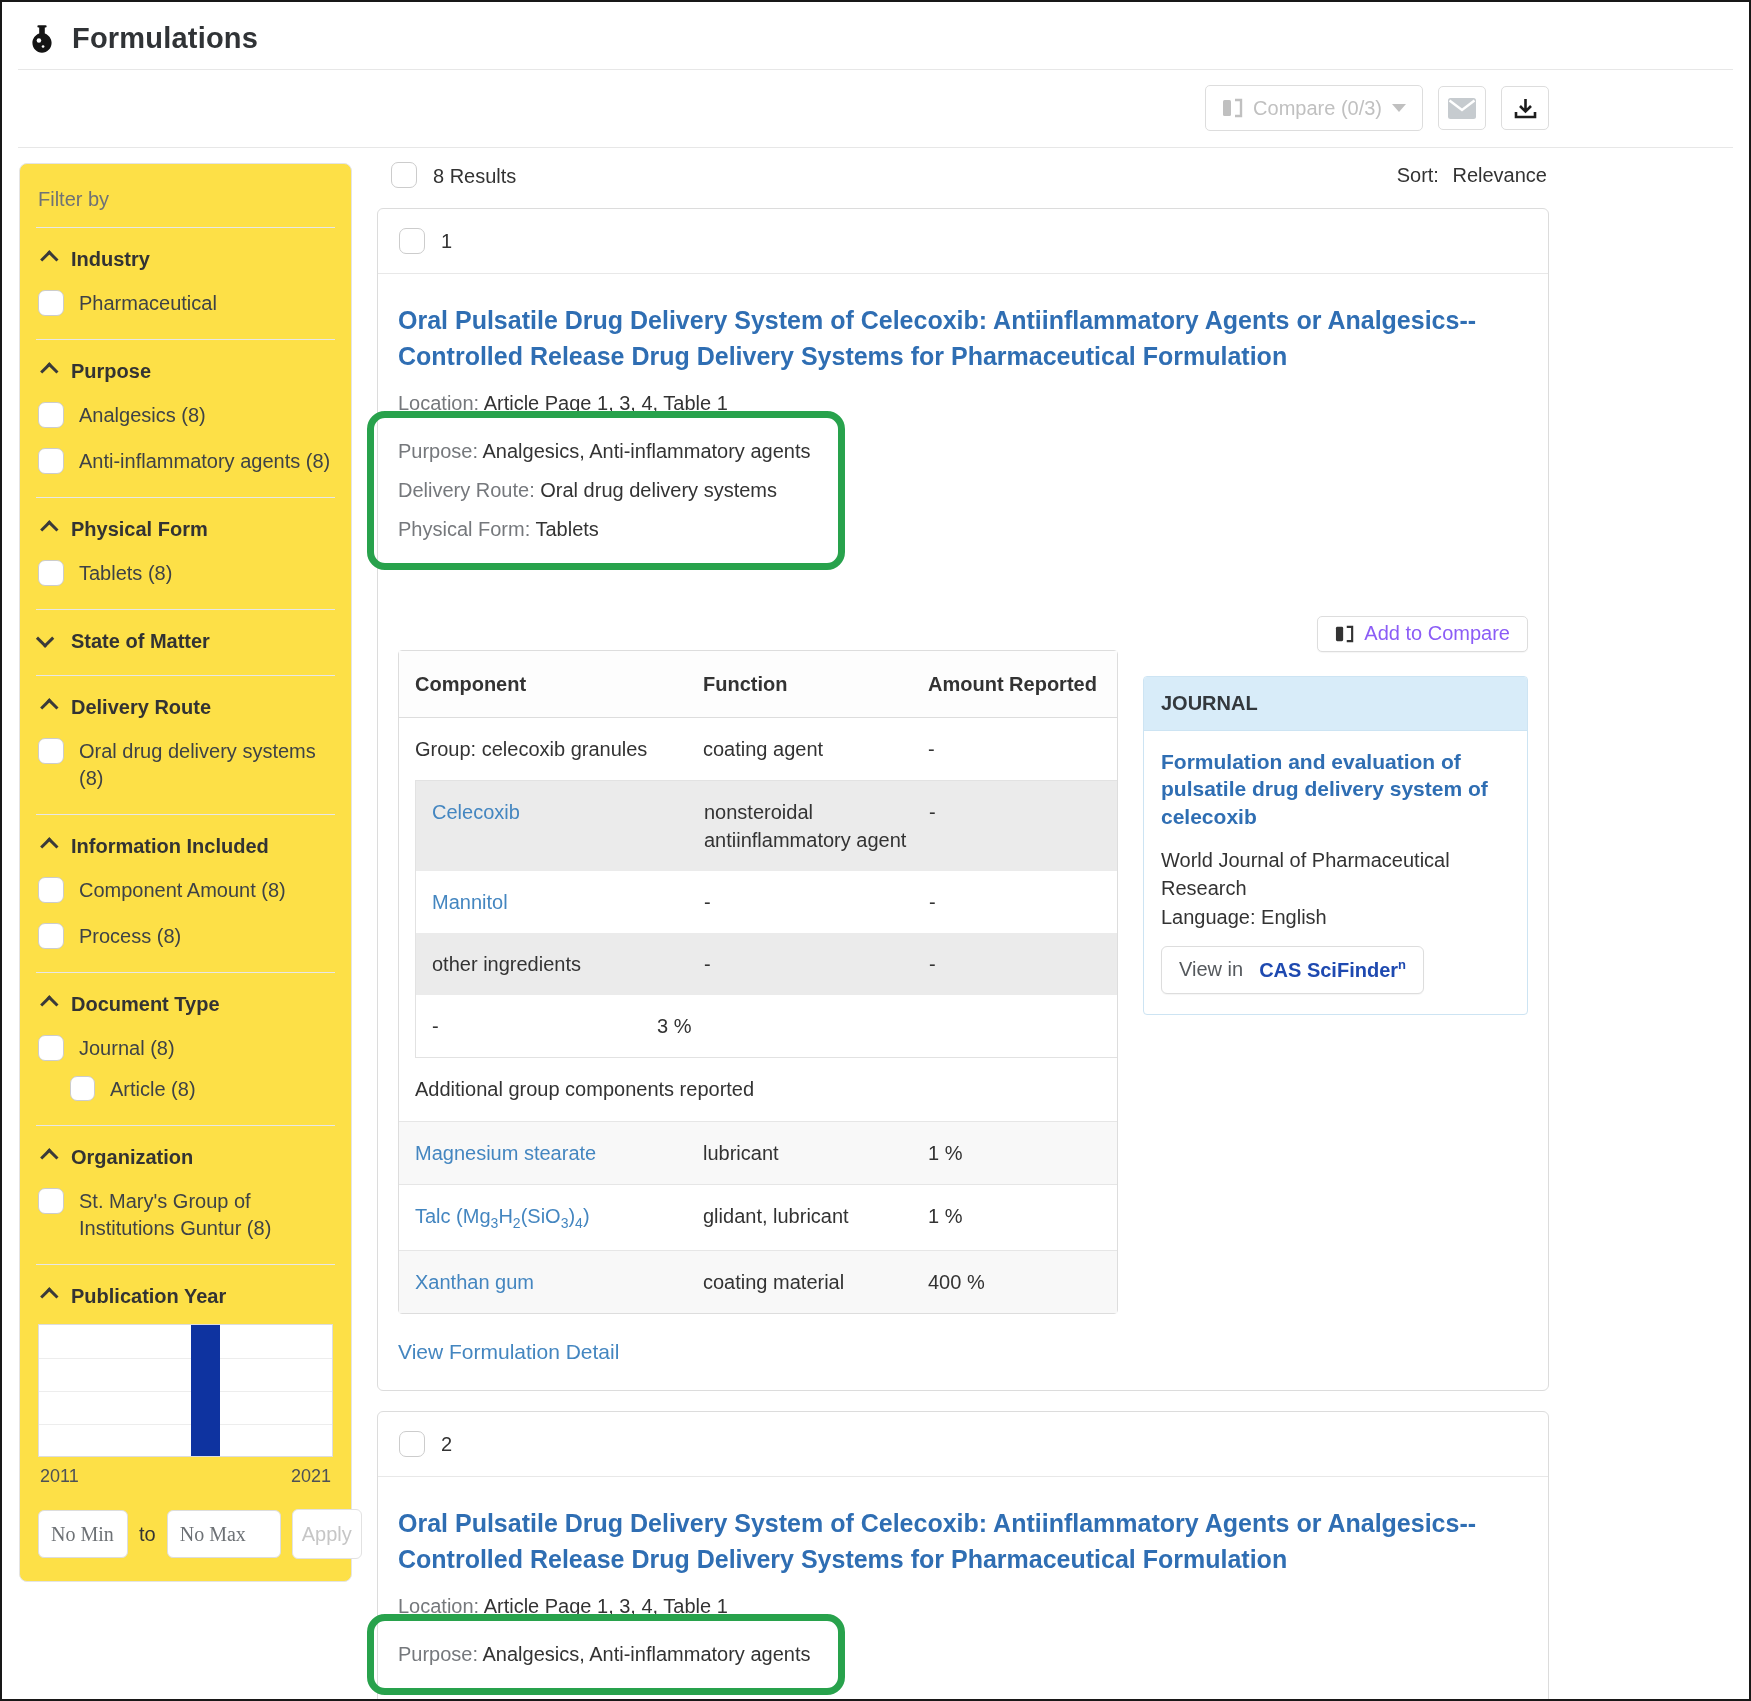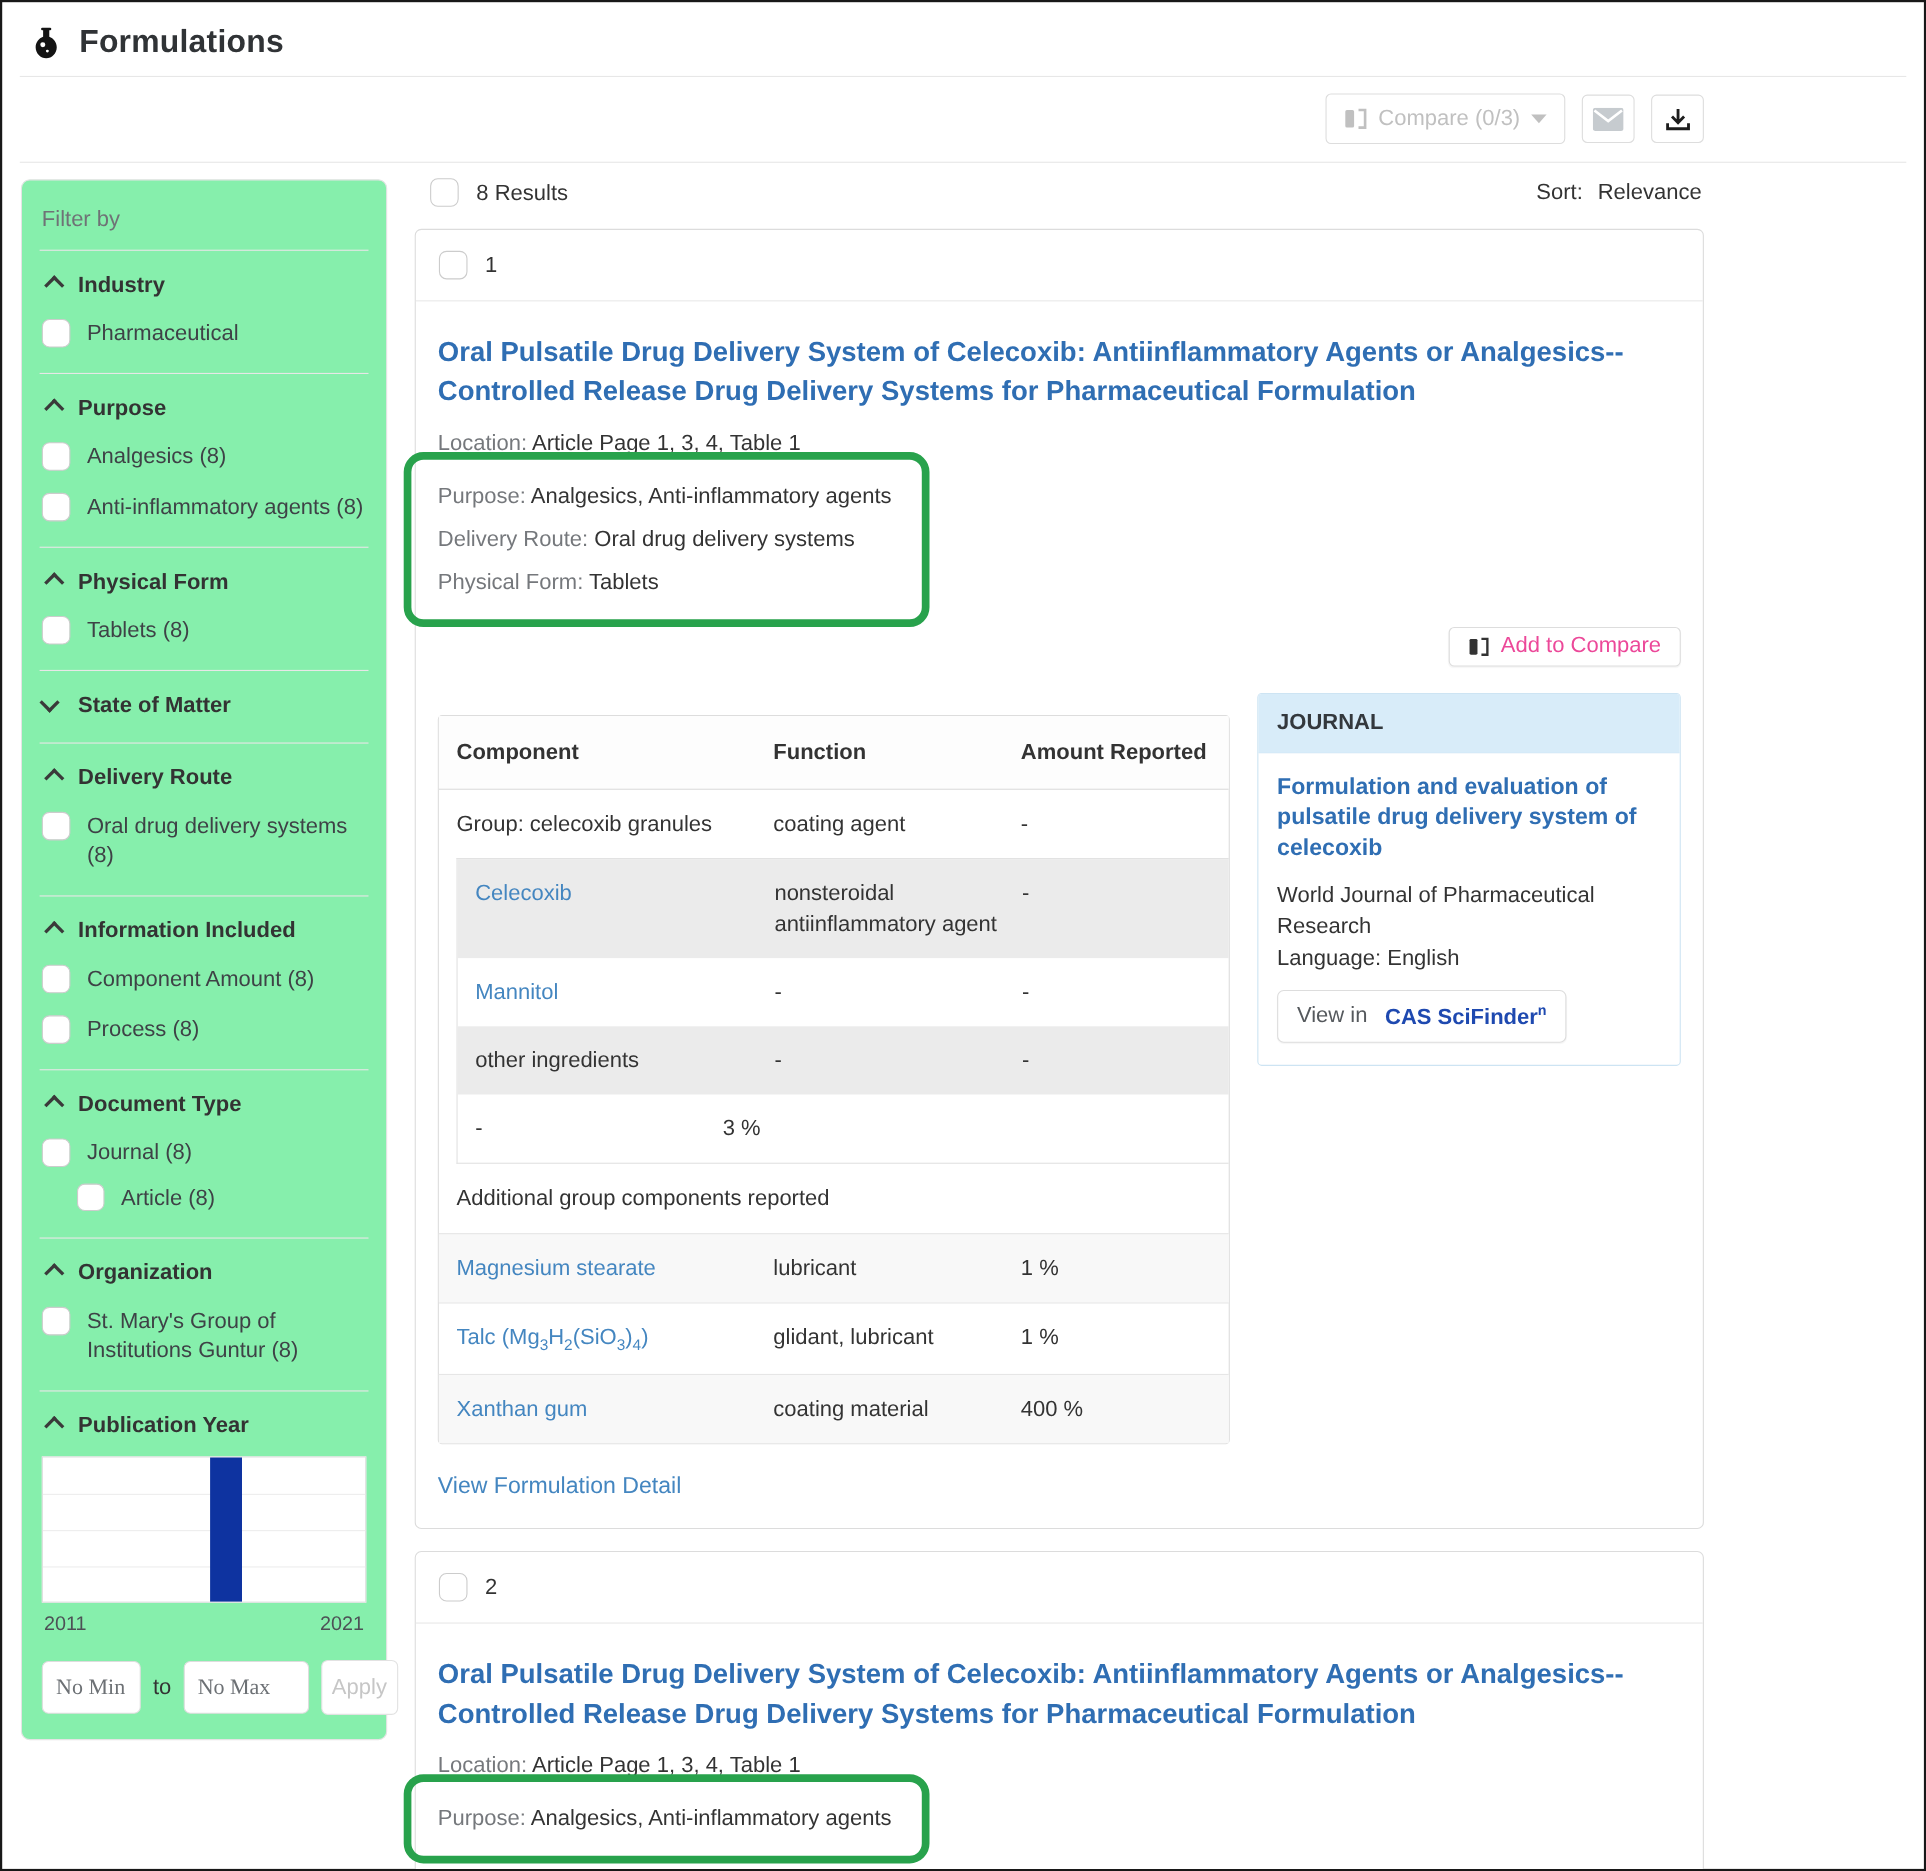--- a/index.html
+++ b/index.html
@@ -15,21 +15,21 @@
   .toolbar{width:1530px;margin-left:17px;display:flex;justify-content:flex-end;align-items:center;gap:15px;padding:15px 0 16px;}
   .btn{display:flex;align-items:center;gap:10px;background:#fff;border:1px solid #ddd;border-radius:5px;cursor:pointer;}
   .compare-btn{height:46px;padding:0 16px;color:#c0c0c0;font-size:20px;}
   .icon-btn{width:48px;height:44px;justify-content:center;}
   .caret{width:0;height:0;border-left:7px solid transparent;border-right:7px solid transparent;border-top:8px solid #c0c0c0;display:inline-block;}
 
   
   .content{display:flex;margin-left:17px;width:1530px;align-items:flex-start;}
 
   
-  .sidebar{box-sizing:border-box;width:333px;flex:none;margin-top:15px;border:1px solid #e4e4e4;border-radius:8px;padding:18px 16px 8px;background:#86efac;}
+  .sidebar{box-sizing:border-box;width:333px;flex:none;margin-top:15px;border:1px solid #e4e4e4;border-radius:8px;padding:18px 16px 8px;background:#fde047;}
   .filter-title{color:#6f7276;font-size:20px;padding:6px 2px 16px;border-bottom:1px solid #e7e7e7;}
   .fsec{padding:20px 2px 22px;border-bottom:1px solid #e7e7e7;}
   .fsec.last{border-bottom:none;padding-bottom:14px;}
   .sec-head{display:flex;align-items:center;gap:18px;font-size:20px;font-weight:700;color:#333;cursor:pointer;}
   .chev{width:10px;height:10px;border-left:3px solid #3a3a3a;border-bottom:3px solid #3a3a3a;display:inline-block;flex:none;margin-left:2px;}
   .chev.up{transform:rotate(135deg) translate(-2px,-2px);}
   .chev.down{transform:rotate(-45deg) translate(1px,-3px);}
   .f-item{display:flex;align-items:flex-start;gap:15px;margin-top:19px;font-size:20px;color:#3e4246;line-height:1.35;cursor:pointer;}
   .f-item.nested{margin-left:32px;margin-top:14px;}
   .cb{box-sizing:border-box;width:26px;height:26px;border:1px solid #ccc;border-radius:7px;background:#fff;flex:none;display:inline-block;}
@@ -61,21 +61,21 @@
   .meta{font-size:20px;color:#333;margin:0;}
   .meta .lbl{color:#75787c;}
   .loc-line{margin-top:17px;}
   .green-box{display:inline-block;box-sizing:border-box;border:7px solid #28a24c;border-radius:18px;margin:-4px 0 0 -31px;padding:6px 28px 22px 24px;position:relative;background:transparent;}
   .green-box .meta{margin-top:16px;}
 
   .cols{display:flex;justify-content:space-between;align-items:flex-start;margin-top:0;}
   .table-col{width:720px;margin-top:80px;}
   .right-col{width:385px;display:flex;flex-direction:column;}
   .atc-row{display:flex;justify-content:flex-end;}
-  .atc-btn{height:36px;padding:0 17px;font-size:20px;color:#ec4899;box-shadow:0 1px 1px rgba(0,0,0,.04);}
+  .atc-btn{height:36px;padding:0 17px;font-size:20px;color:#8b5cf6;box-shadow:0 1px 1px rgba(0,0,0,.04);margin-top:46px;}
   .cmp-ico{flex:none;}
 
   
   .ctable{box-sizing:border-box;border:1px solid #ddd;border-radius:4px;font-size:20px;color:#333;background:#fff;}
   .trow{display:flex;padding:17px 16px;line-height:1.4;}
   .thead{font-weight:700;border-bottom:1px solid #ddd;padding:19px 16px;background:#fdfdfd;}
   .c1{width:288px;flex:none;padding-right:14px;box-sizing:border-box;}
   .c2{width:225px;flex:none;padding-right:14px;box-sizing:border-box;}
   .c3{flex:1;}
   .subblock{margin-left:16px;border:1px solid #e2e2e2;border-right:none;}

